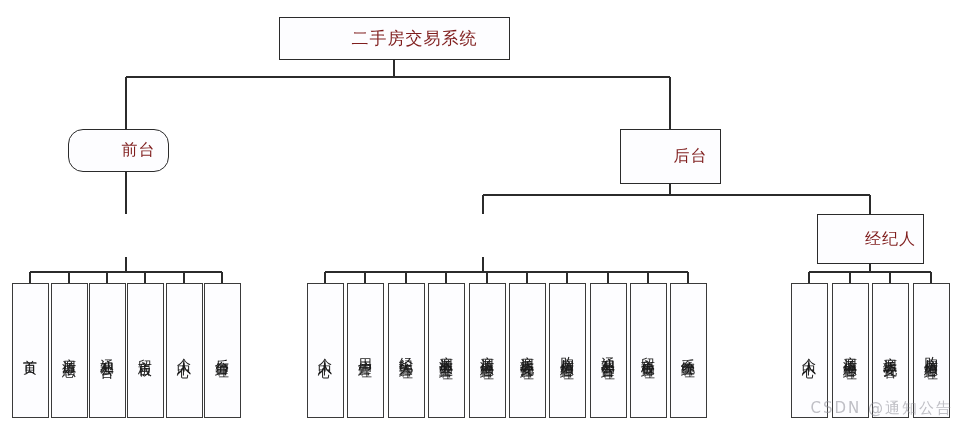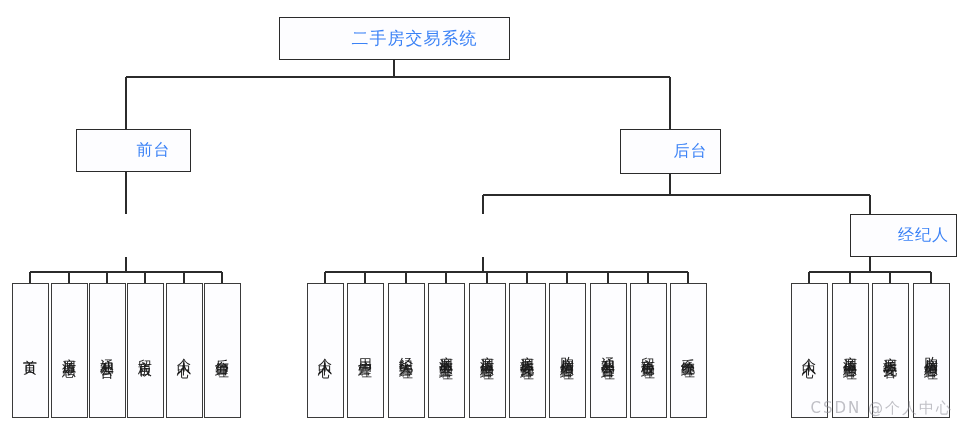--- a/index.html
+++ b/index.html
@@ -28,21 +28,21 @@
     pointer-events: none;
   }
   .node {
     position: absolute;
     box-sizing: border-box;
     background: #fdfdff;
     border: 1.3px solid #2b2b2b;
     display: flex;
     align-items: center;
     justify-content: center;
-    color: #3b82f6;
+    color: #7f1d1d;
     z-index: 2;
     padding-left: 40px;
   }
   .node.level-root {
     font-size: 17px;
     letter-spacing: 1px;
   }
   .node.level-2 {
     font-size: 16px;
     letter-spacing: 1px;
@@ -129,27 +129,27 @@
       <path d="M 809 272 L 931 272"></path>
       <path d="M 809 272 L 809 283"></path>
       <path d="M 850 272 L 850 283"></path>
       <path d="M 890 272 L 890 283"></path>
       <path d="M 931 272 L 931 283"></path>
     </g>
   </svg>
 
   <div class="node level-root" style="left:279px; top:17px; width:231px; height:43px;">二手房交易系统</div>
 
-  <div class="node level-2" style="left:76px; top:129px; width:115px; height:43px;">前台</div>
-
-  <div class="node level-2" style="left:620px; top:129px; width:101px; height:45px;">后台</div>
-
-
-
-  <div class="node level-3" style="left:817px; top:214px; width:107px; height:43px;margin-left:33px;">经纪人</div>
+  <div class="node level-2" style="left:68px; top:129px; width:101px; height:43px;border-radius:15px;">前台</div>
+
+  <div class="node level-2" style="left:620px; top:129px; width:101px; height:55px;">后台</div>
+
+
+
+  <div class="node level-3" style="left:817px; top:214px; width:107px; height:50px;">经纪人</div>
 
   <div class="leaf" style="left:12px; top:283px; width:37px; height:135px;">
     <span class="vtext">首页</span>
   </div>
   <div class="leaf" style="left:51px; top:283px; width:37px; height:135px;">
     <span class="vtext">房源信息</span>
   </div>
   <div class="leaf" style="left:89px; top:283px; width:37px; height:135px;">
     <span class="vtext">通知公告</span>
   </div>
@@ -200,15 +200,15 @@
   <div class="leaf" style="left:832px; top:283px; width:37px; height:135px;">
     <span class="vtext">房源信息管理</span>
   </div>
   <div class="leaf" style="left:872px; top:283px; width:37px; height:135px;">
     <span class="vtext">房源委托管</span>
   </div>
   <div class="leaf" style="left:913px; top:283px; width:37px; height:135px;">
     <span class="vtext">购房信息管理</span>
   </div>
 
-  <div class="watermark">CSDN @个人中心</div>
+  <div class="watermark">CSDN @通知公告</div>
 
 </div>
 
 </body></html>

